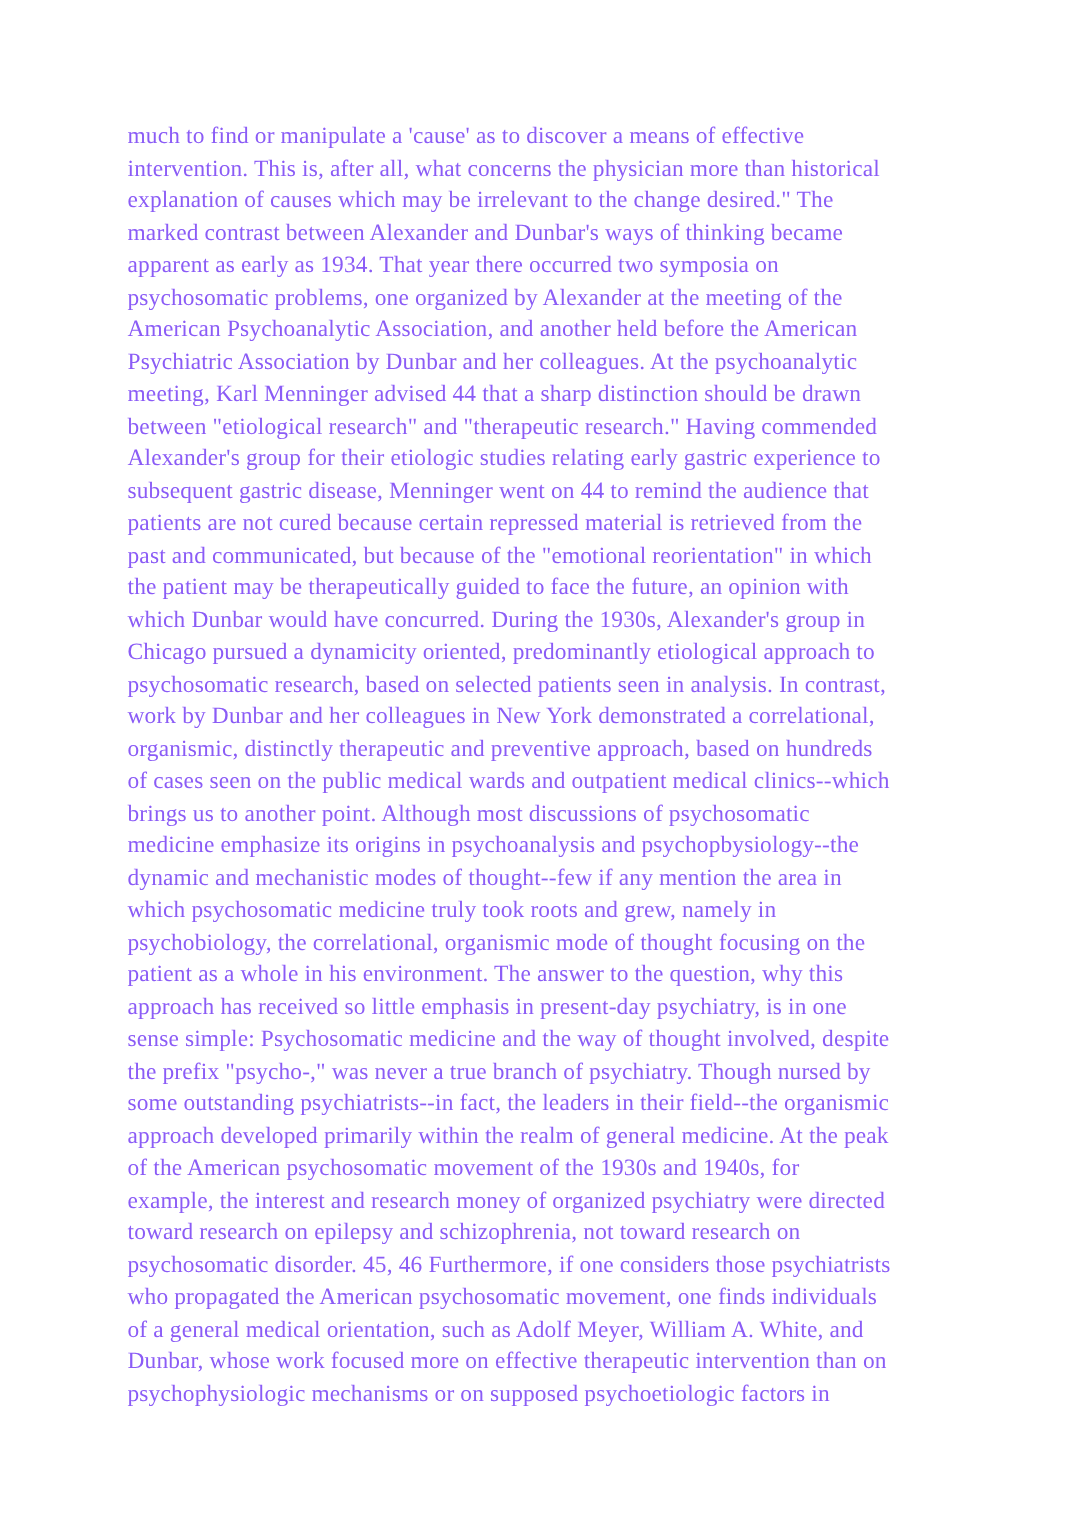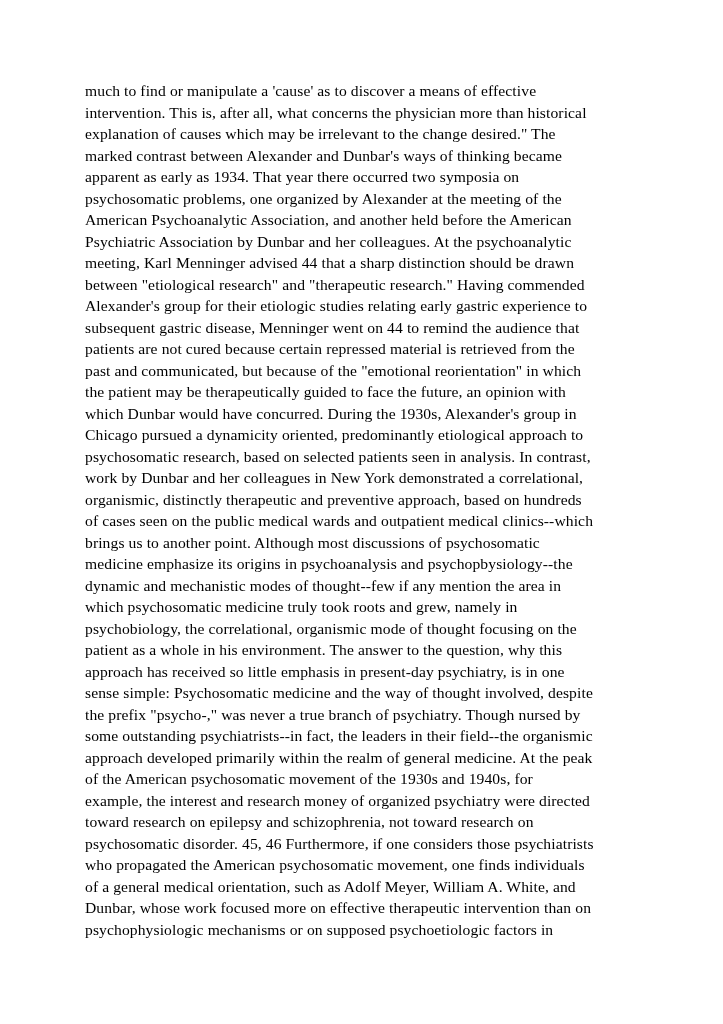--- a/index.html
+++ b/index.html
@@ -15,21 +15,21 @@
       box-sizing: border-box;
       padding: 80px 0 0 85px;
       overflow: hidden;
     }
     .body-text {
       margin: 0;
       width: 585px;
       font-family: "Liberation Serif", "DejaVu Serif", serif;
       font-size: 15.6px;
       line-height: 21.5px;
-      color: #000000;
+      color: #8b5cf6;
       white-space: pre-line;
       text-align: left;
       letter-spacing: 0.1px;
     }
   </style>
 </head>
 <body>
 
 <div class="page">
   <p class="body-text">much to find or manipulate a 'cause' as to discover a means of effective

